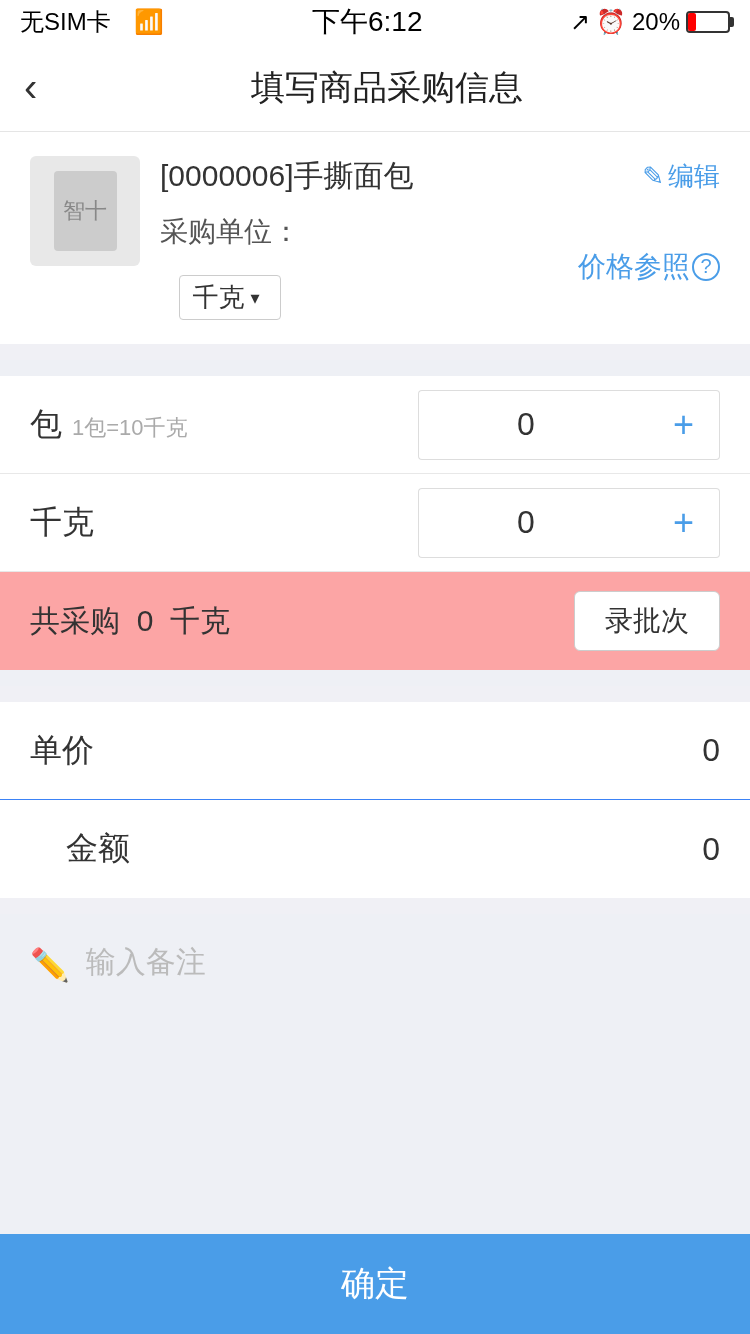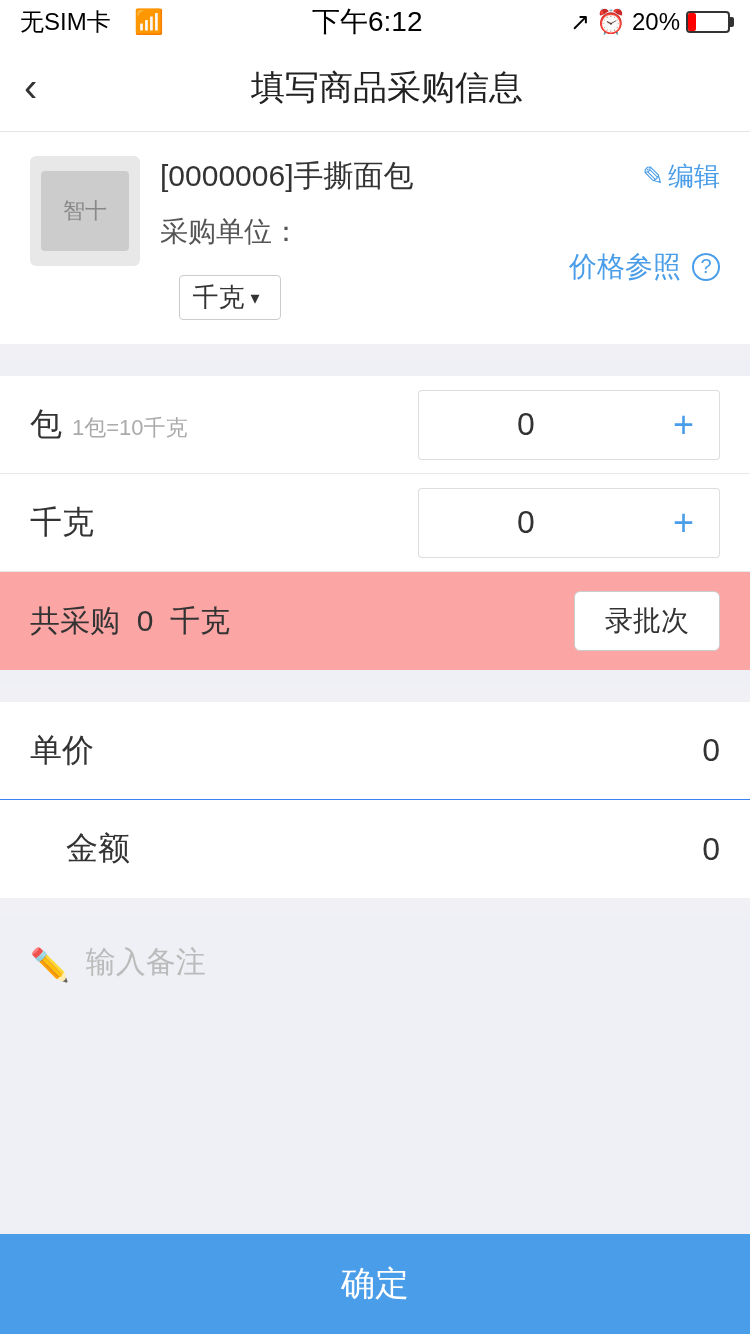--- a/index.html
+++ b/index.html
@@ -93,21 +93,21 @@
       width: 110px;
       height: 110px;
       background: #e8e8e8;
       border-radius: 6px;
       display: flex;
       align-items: center;
       justify-content: center;
       flex-shrink: 0;
     }
     .product-img-inner {
-      width: 88px;
+      width: 63px;
       height: 80px;
       background: #ccc;
       border-radius: 4px;
       display: flex;
       align-items: center;
       justify-content: center;
       font-size: 22px;
       color: #888;
     }
     .product-info { flex: 1; }
@@ -147,21 +147,21 @@
     .unit-select::after {
       content: '▾';
       margin-left: 6px;
       font-size: 18px;
     }
     .price-ref {
       font-size: 28px;
       color: #4a9de8;
       display: flex;
       align-items: center;
-      gap: 11px;
+      gap: 2px;
       cursor: pointer;
     }
     .price-ref-icon {
       width: 28px;
       height: 28px;
       border: 2px solid #4a9de8;
       border-radius: 50%;
       display: flex;
       align-items: center;
       justify-content: center;

